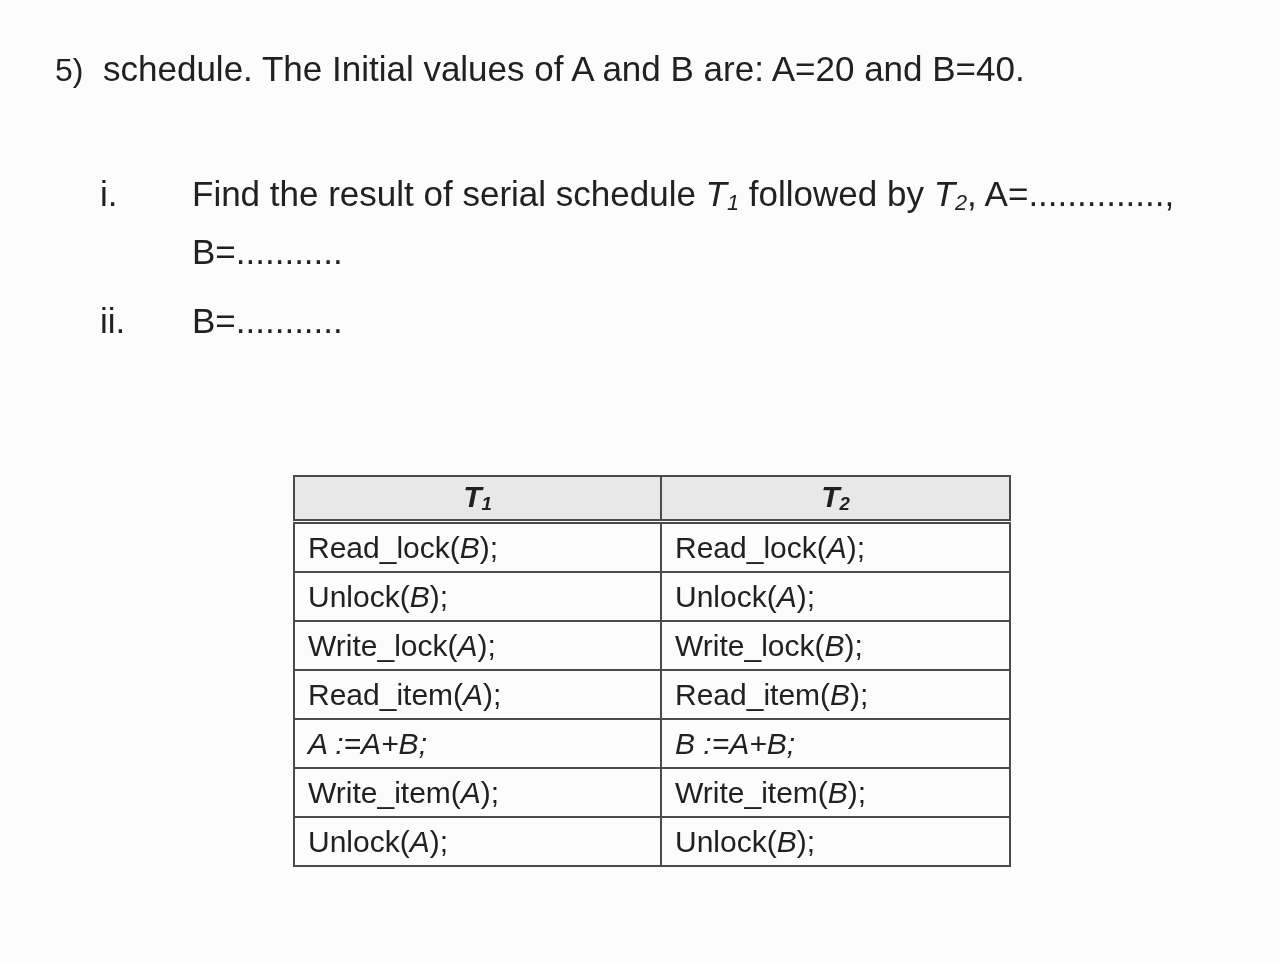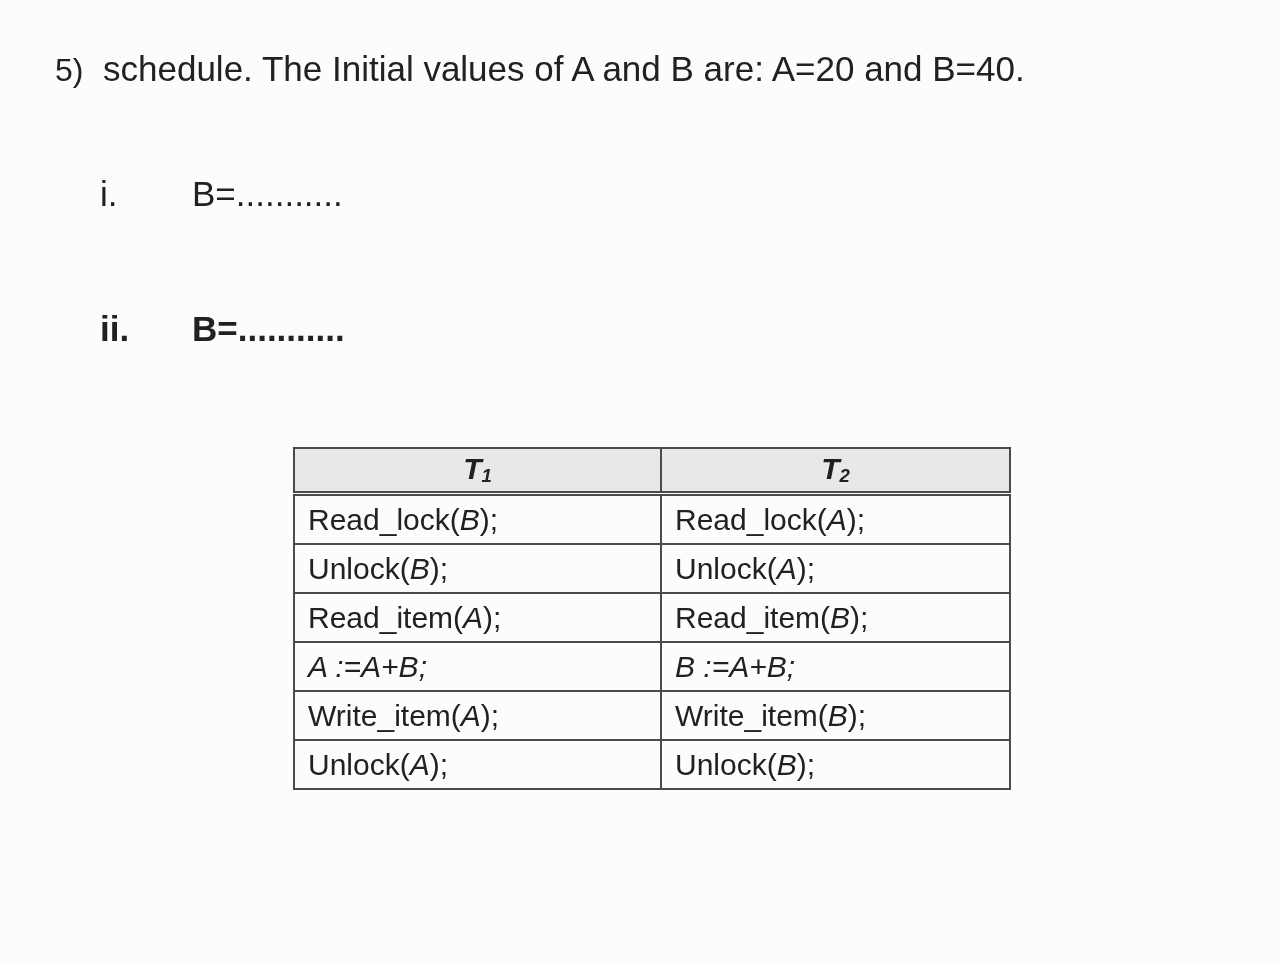--- a/index.html
+++ b/index.html
@@ -20,29 +20,29 @@
     display: flex; font-size: 35px; line-height: 49px;
   }
   .q-marker { width: 48px; font-size: 32px; padding-top: 2px; }
 
   
   .sub-item {
     position: absolute; left: 100px;
     display: flex; font-size: 35px; line-height: 49px;
   }
   .sub-item.first  { top: 169px; }
-  .sub-item.second { top: 304px; font-weight: bold; }
+  .sub-item.second { top: 296px; }
   .sub-marker { width: 92px; }
 
   .tvar { font-style: italic; }
   .tsub { font-style: italic; font-size: 0.62em; vertical-align: -0.18em; }
 
   
   table.schedule {
-    position: absolute; left: 293px; top: 447px;
+    position: absolute; left: 293px; top: 475px;
     border-collapse: collapse; table-layout: fixed;
     width: 716px;
     font-size: 30px;
   }
   table.schedule th, table.schedule td {
     border: 2px solid var(--border, #4b4b4b);
     overflow: hidden;
   }
   table.schedule th {
     height: 40px;
@@ -70,20 +70,21 @@
   <div class="question">
     <div class="q-marker">5)</div>
     <div>
       <div class="pre-line">schedule. The Initial values of A and B are: A=20 and B=40.</div>
     </div>
   </div>
 
   <div class="sub-item first">
     <div class="sub-marker">i.</div>
     <div>
+      <div class="pre-line"><span>Find the result of serial schedule </span><span class="tvar">T</span><span class="tsub">1</span><span> followed by </span><span class="tvar">T</span><span class="tsub">2</span><span>, A=..............,</span></div>
       <div class="pre-line">B=...........</div>
     </div>
   </div>
 
   <div class="sub-item second">
     <div class="sub-marker">ii.</div>
     <div>
       <div class="pre-line">B=...........</div>
     </div>
   </div>
@@ -102,20 +103,24 @@
     <tbody>
       <tr>
         <td><span>Read_lock(</span><span class="cell-var">B</span><span>);</span></td>
         <td><span>Read_lock(</span><span class="cell-var">A</span><span>);</span></td>
       </tr>
       <tr>
         <td><span>Unlock(</span><span class="cell-var">B</span><span>);</span></td>
         <td><span>Unlock(</span><span class="cell-var">A</span><span>);</span></td>
       </tr>
       <tr>
+        <td><span>Write_lock(</span><span class="cell-var">A</span><span>);</span></td>
+        <td><span>Write_lock(</span><span class="cell-var">B</span><span>);</span></td>
+      </tr>
+      <tr>
         <td><span>Read_item(</span><span class="cell-var">A</span><span>);</span></td>
         <td><span>Read_item(</span><span class="cell-var">B</span><span>);</span></td>
       </tr>
       <tr>
         <td><span></span><span class="cell-var">A :=A+B;</span><span></span></td>
         <td><span></span><span class="cell-var">B :=A+B;</span><span></span></td>
       </tr>
       <tr>
         <td><span>Write_item(</span><span class="cell-var">A</span><span>);</span></td>
         <td><span>Write_item(</span><span class="cell-var">B</span><span>);</span></td>

